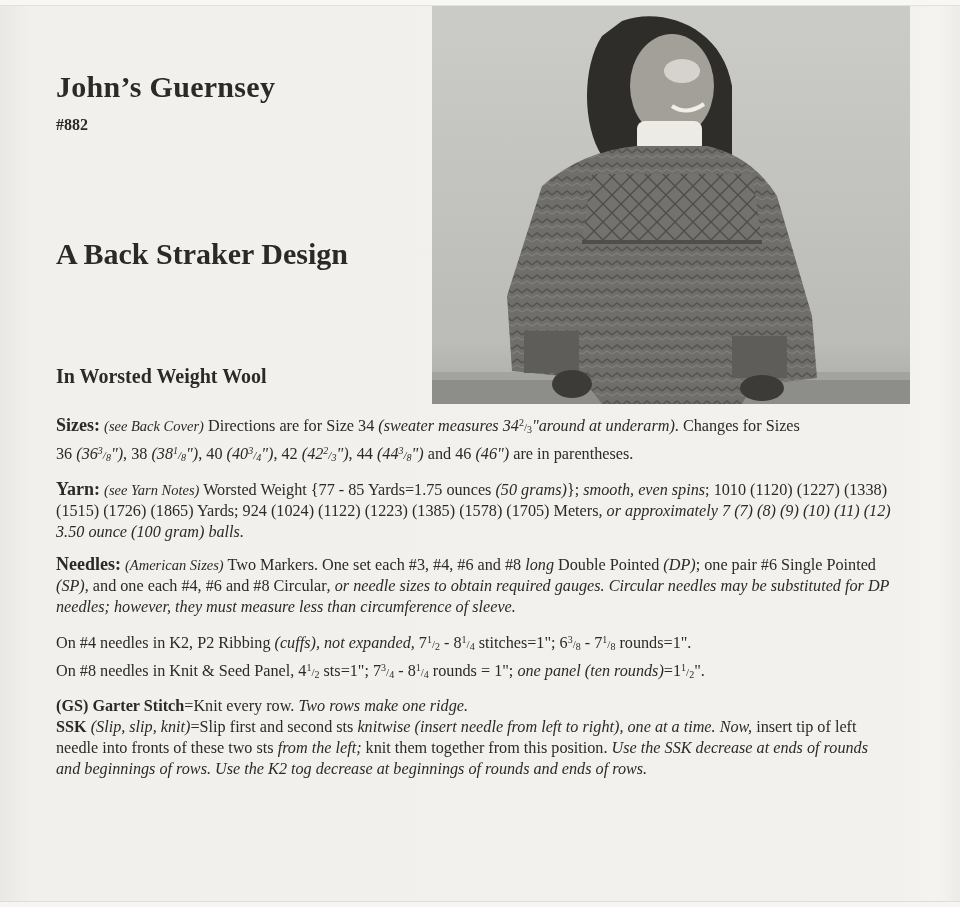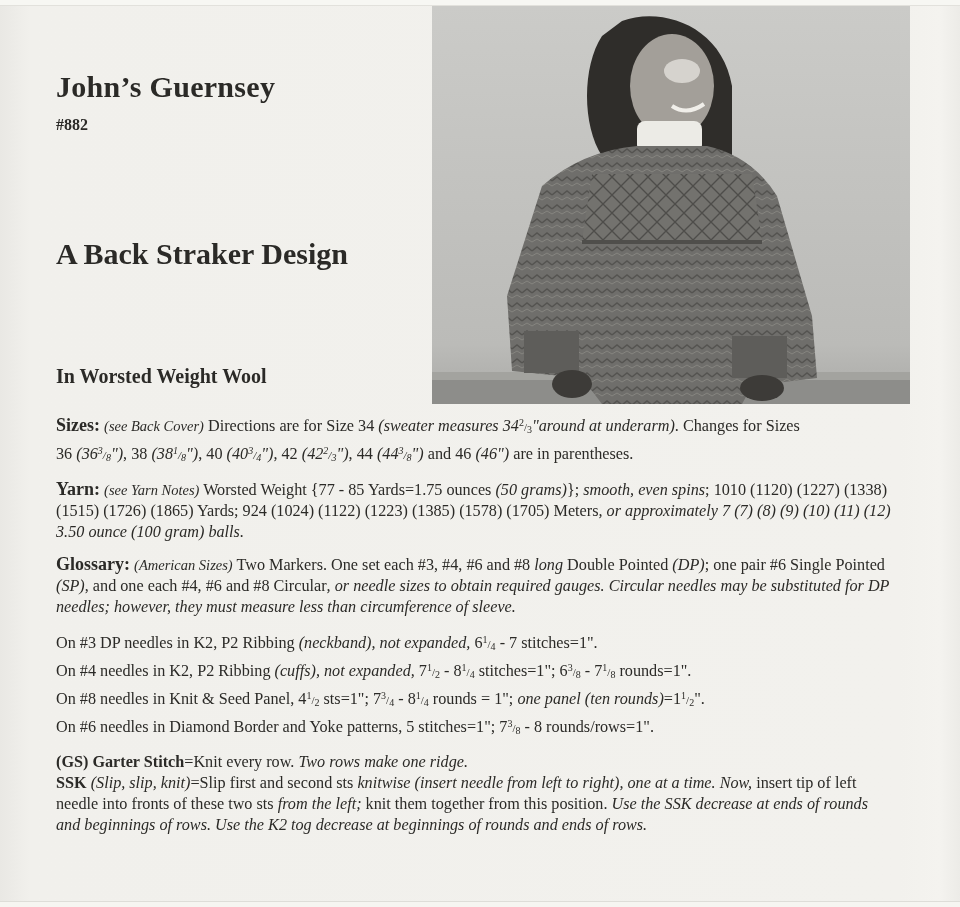--- a/index.html
+++ b/index.html
@@ -104,29 +104,27 @@
       <br>
       <span><span>36</span> <span class="it">(<span>36</span><span class="frac"><sup>3</sup>/<sub>8</sub></span>")</span>, </span><span><span>38</span> <span class="it">(<span>38</span><span class="frac"><sup>1</sup>/<sub>8</sub></span>")</span>, </span><span><span>40</span> <span class="it">(<span>40</span><span class="frac"><sup>3</sup>/<sub>4</sub></span>")</span>, </span><span><span>42</span> <span class="it">(<span>42</span><span class="frac"><sup>2</sup>/<sub>3</sub></span>")</span>, </span><span><span>44</span> <span class="it">(<span>44</span><span class="frac"><sup>3</sup>/<sub>8</sub></span>")</span></span><span> and </span><span>46</span> <span class="it">(46")</span><span> are in parentheses.</span>
     </p>
 
     <p class="section">
       <span class="lbl">Yarn:</span>
       <span class="sm-it">(see Yarn Notes)</span><span> Worsted Weight {77 - 85 Yards=1.75 ounces </span><span class="it">(50 grams)</span><span>}; </span><span class="it">smooth, even spins</span><span>; 1010 (1120) (1227) (1338) (1515) (1726) (1865) Yards; 924 (1024) (1122) (1223) (1385) (1578) (1705) Meters</span><span class="it">, or approximately 7 (7) (8) (9) (10) (11) (12) 3.50 ounce (100 gram) balls.</span>
     </p>
 
     <p class="section">
-      <span class="lbl">Glossary:</span>
+      <span class="lbl">Needles:</span>
       <span class="sm-it">(American Sizes)</span><span> Two Markers. One set each #3, #4, #6 and #8 </span><span class="it">long</span><span> Double Pointed </span><span class="it">(DP)</span><span>; one pair #6 Single Pointed </span><span class="it">(SP)</span><span>, and one each #4, #6 and #8 Circular</span><span class="it">, or needle sizes to obtain required gauges. Circular needles may be substituted for DP needles; however, they must measure less than circumference of sleeve.</span>
     </p>
 
     <div class="section">
-      <p><span>On #3 DP needles in K2, P2 Ribbing </span><span class="it">(neckband), not expanded,</span><span> 6</span><span class="frac"><sup>1</sup>/<sub>4</sub></span><span> - 7 stitches=1".</span></p>
       <p><span>On #4 needles in K2, P2 Ribbing </span><span class="it">(cuffs), not expanded,</span><span> 7</span><span class="frac"><sup>1</sup>/<sub>2</sub></span><span> - 8</span><span class="frac"><sup>1</sup>/<sub>4</sub></span><span> stitches=1"; 6</span><span class="frac"><sup>3</sup>/<sub>8</sub></span><span> - 7</span><span class="frac"><sup>1</sup>/<sub>8</sub></span><span> rounds=1".</span></p>
       <p><span>On #8 needles in Knit &amp; Seed Panel, 4</span><span class="frac"><sup>1</sup>/<sub>2</sub></span><span> sts=1"; 7</span><span class="frac"><sup>3</sup>/<sub>4</sub></span><span> - 8</span><span class="frac"><sup>1</sup>/<sub>4</sub></span><span> rounds = 1"; </span><span class="it">one panel (ten rounds)</span><span>=1</span><span class="frac"><sup>1</sup>/<sub>2</sub></span><span>".</span></p>
-      <p><span>On #6 needles in Diamond Border and Yoke patterns, 5 stitches=1"; 7</span><span class="frac"><sup>3</sup>/<sub>8</sub></span><span> - 8 rounds/rows=1".</span></p>
     </div>
 
     <div class="section">
       <p><span class="b">(GS) Garter Stitch</span><span>=Knit every row. </span><span class="it">Two rows make one ridge.</span></p>
       <p><span class="b">SSK</span><span class="it"> (Slip, slip, knit)</span><span>=Slip first and second sts </span><span class="it">knitwise (insert needle from left to right), one at a time. Now,</span><span> insert tip of left needle into fronts of these two sts </span><span class="it">from the left;</span><span> knit them together from this position. </span><span class="it">Use the SSK decrease at ends of rounds and beginnings of rows. Use the K2 tog decrease at beginnings of rounds and ends of rows.</span></p>
     </div>
 
   </div>
 
   <div class="bottom-edge"></div>

